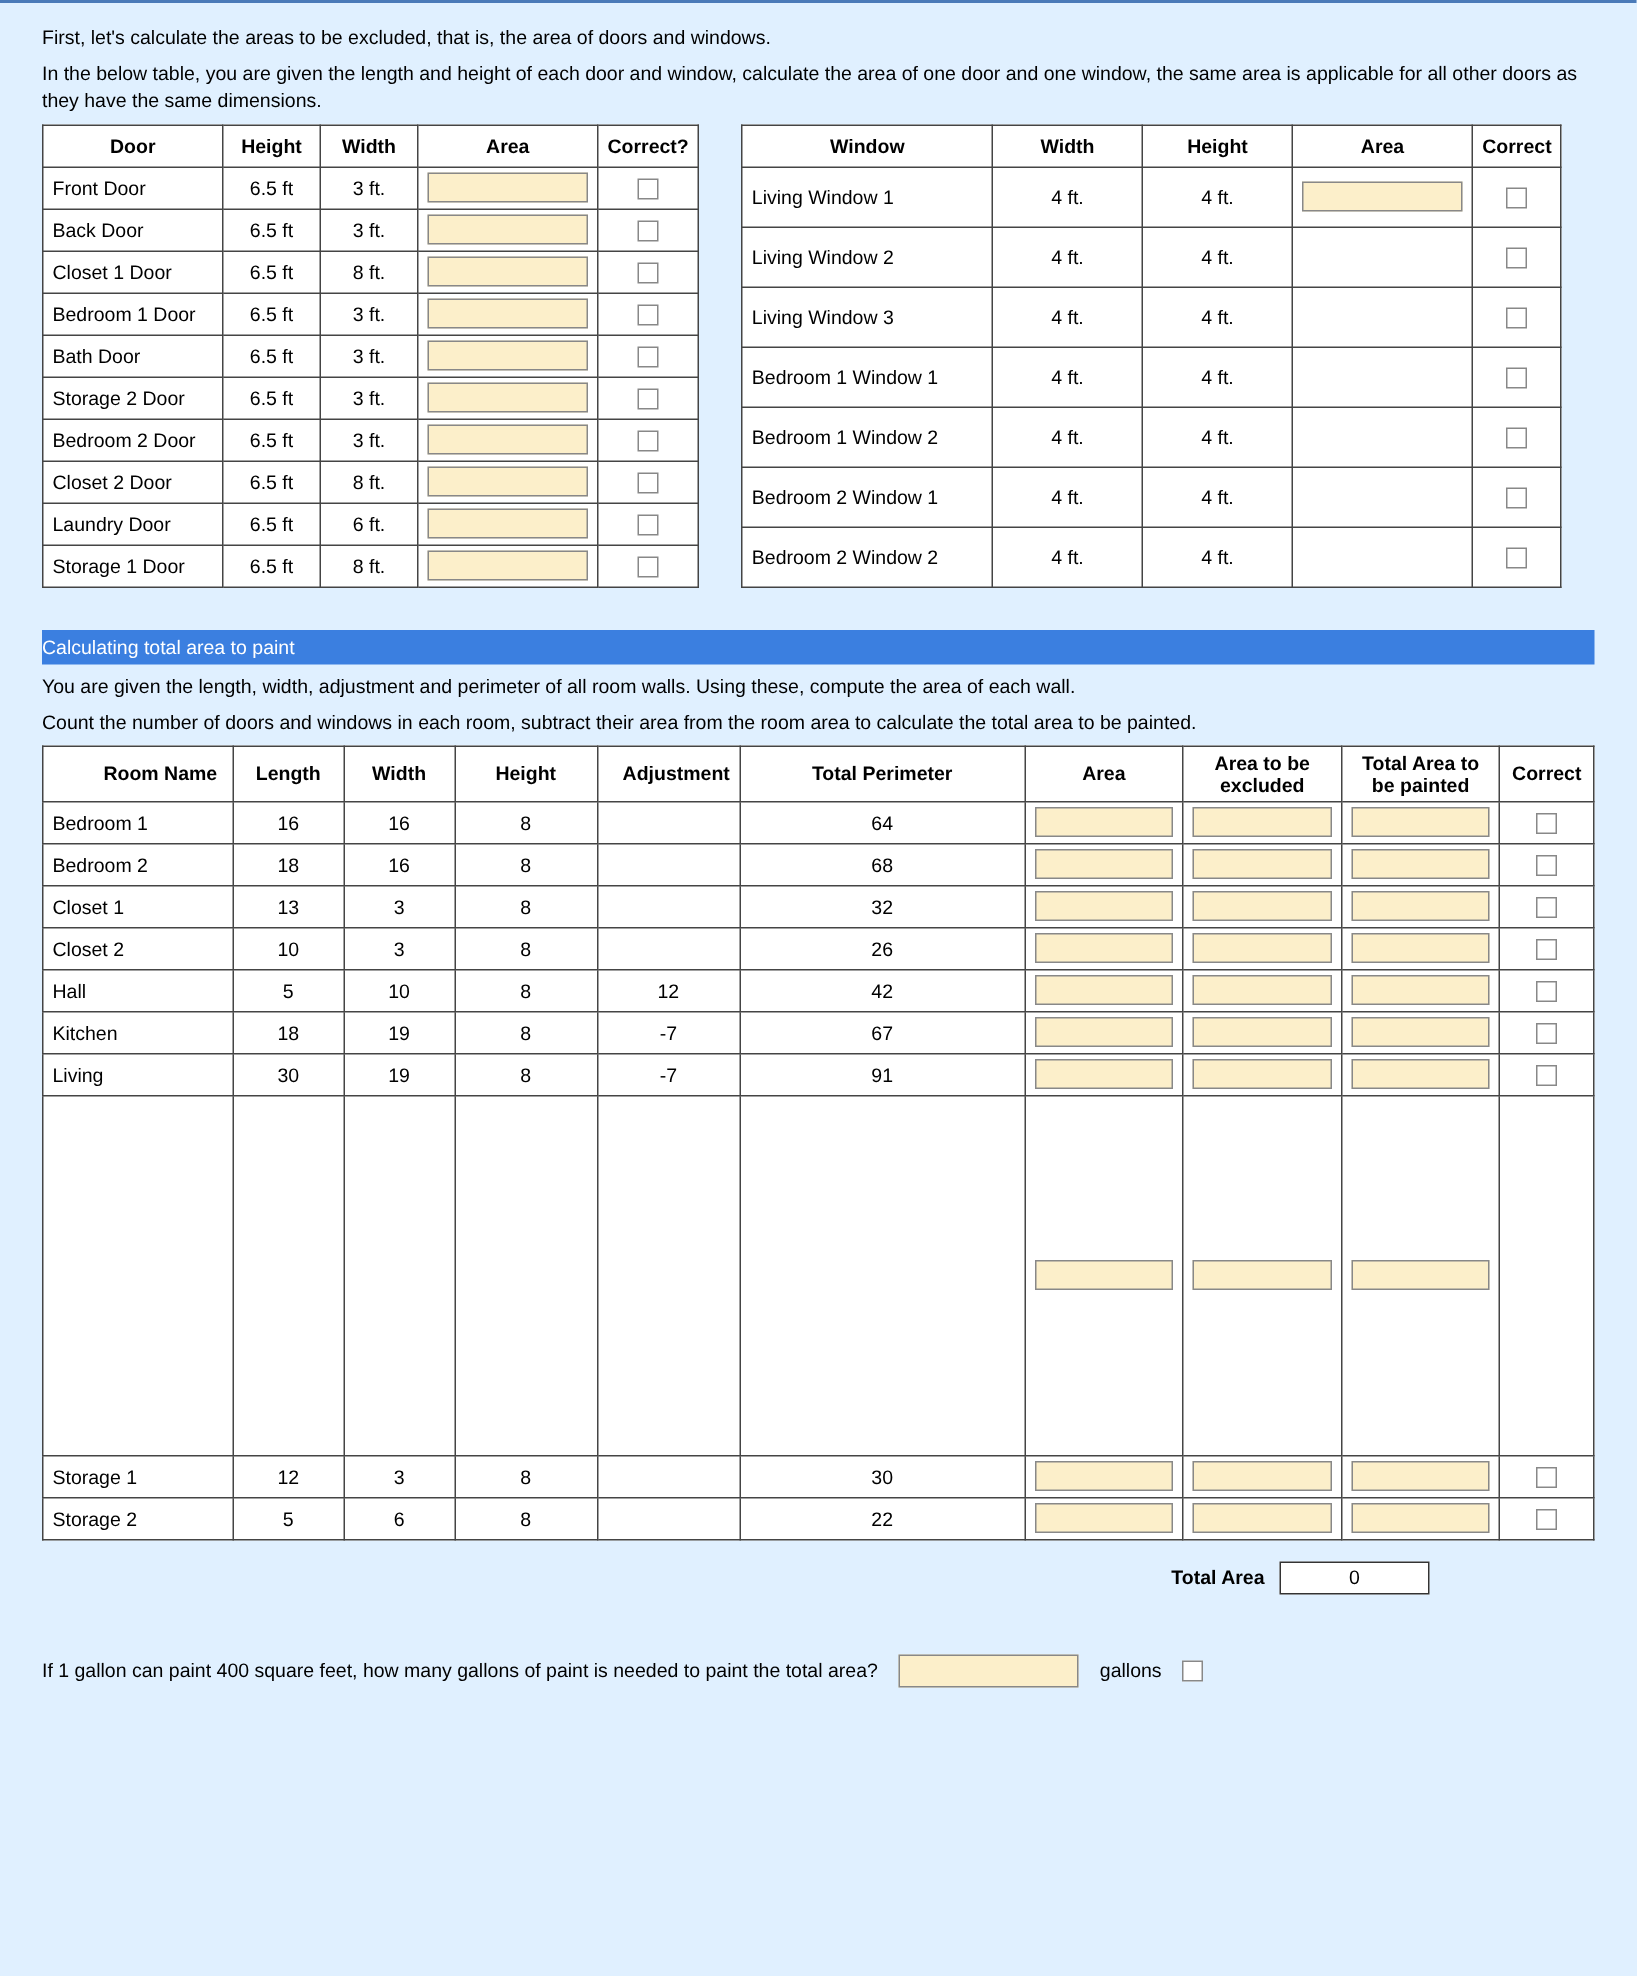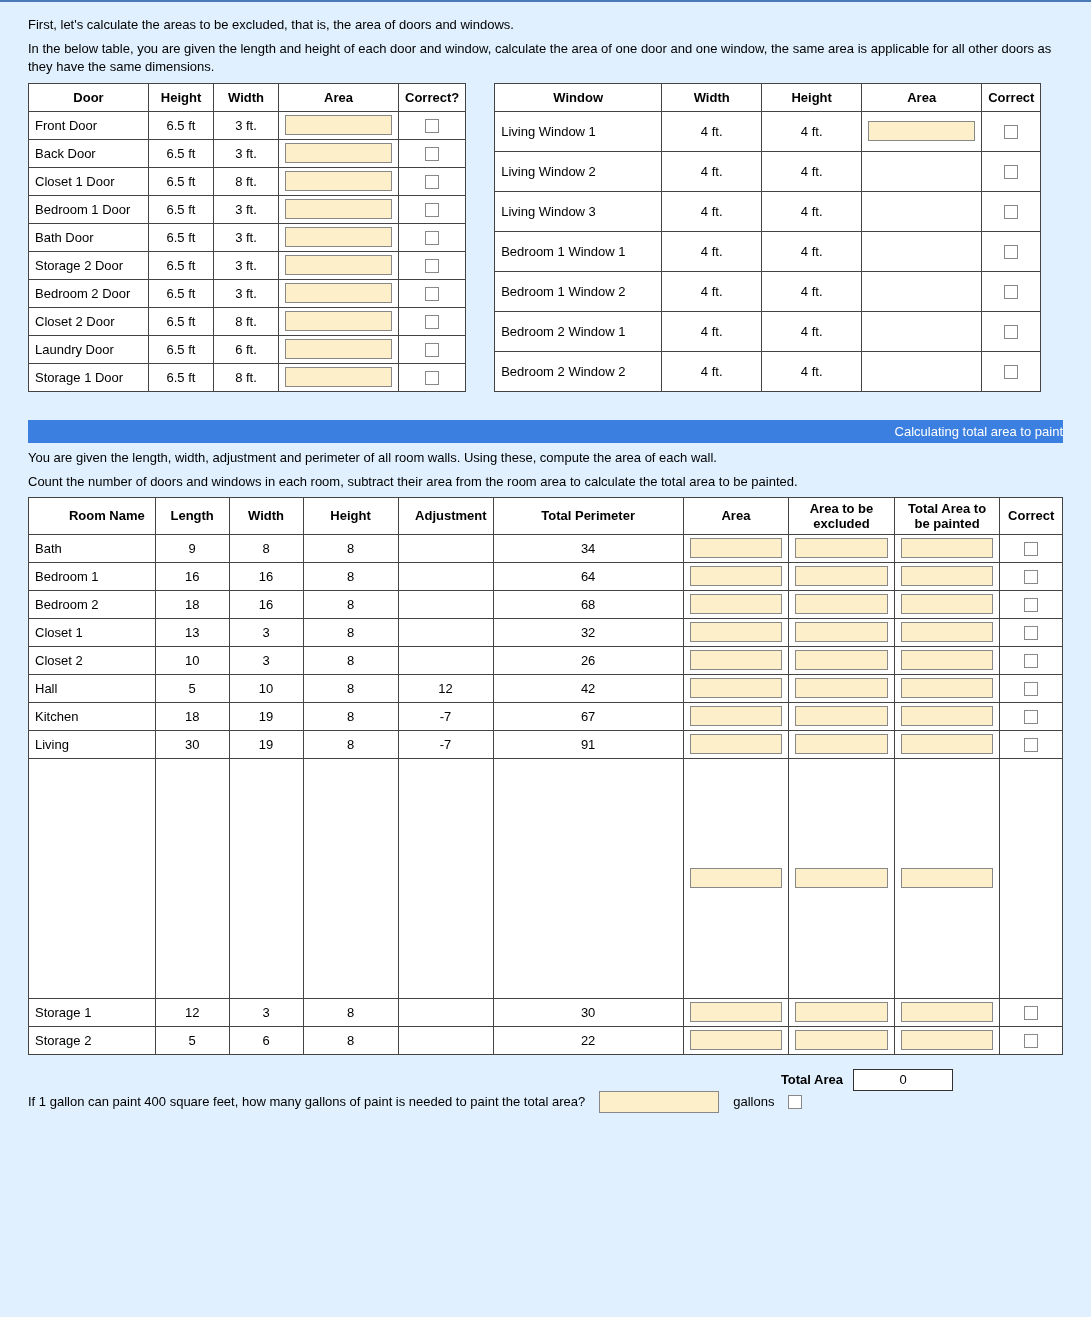--- a/index.html
+++ b/index.html
@@ -26,37 +26,37 @@
   .left-align { text-align: left; }
   .area-input {
     width: 100%; height: 20px; border: 1px solid #888;
     background: #fcefca; display: block;
   }
   .chk {
     width: 14px; height: 14px; border: 1.5px solid #888; background: #fff;
     display: inline-block; vertical-align: middle;
   }
   .section-banner {
-    background: #3b7fe0; color: #fff; text-align: right;
+    background: #3b7fe0; color: #fff; text-align: left;
     padding: 4px 0; margin-top: 28px; font-size: 13px;
   }
   .section-text p { margin: 6px 0; line-height: 1.4; }
   .room-table { width: 100%; margin-top: 6px; }
   .room-table td.blank { background:#fff; }
   .total-area-row {
     display: flex; justify-content: flex-end; align-items: center;
     gap: 10px; margin-top: 14px; padding-right: 110px;
   }
   .total-area-row .label { font-weight: bold; }
   .total-box {
     border: 1.5px solid #333; background: #fff; width: 100px; height: 22px;
     display: flex; align-items: center; justify-content: center;
   }
   .gallons-row {
-    display:flex; align-items:center; gap:14px; 
+    display:flex; align-items:center; gap:14px; margin-top: 40px;
   }
   .gallons-row .q { flex: 0 0 auto; max-width: 610px; }
   .gallons-input {
     border:1px solid #888; background:#fcefca; width:120px; height:22px;
   }
   .big-gap td { height: 240px; vertical-align: top; }
   .correct-col { width: 48px; text-align: center; }
   .area-col { width: 120px; }
   .room-name-col{ width:120px;padding-left:36px;}
   .len-col{width:70px;}
@@ -261,38 +261,20 @@
       <th class="adj-col">Adjustment</th>
       <th class="tp-col">Total Perimeter</th>
       <th style="width:100px">Area</th>
       <th style="width:100px">Area to be excluded</th>
       <th style="width:100px">Total Area to be painted</th>
       <th class="correct-col">Correct</th>
     </tr>
   </thead>
   <tbody id="room-body">
       <tr>
-        <td class="left-align">Bath</td>
-        <td>9</td>
-        <td>8</td>
-        <td>8</td>
-        <td></td>
-        <td>34</td>
-        <td>
-          <span class="area-input"></span>
-        </td>
-        <td>
-          <span class="area-input"></span>
-        </td>
-        <td>
-          <span class="area-input"></span>
-        </td>
-        <td><span class="chk"></span></td>
-      </tr>
-      <tr>
         <td class="left-align">Bedroom 1</td>
         <td>16</td>
         <td>16</td>
         <td>8</td>
         <td></td>
         <td>64</td>
         <td>
           <span class="area-input"></span>
         </td>
         <td>

